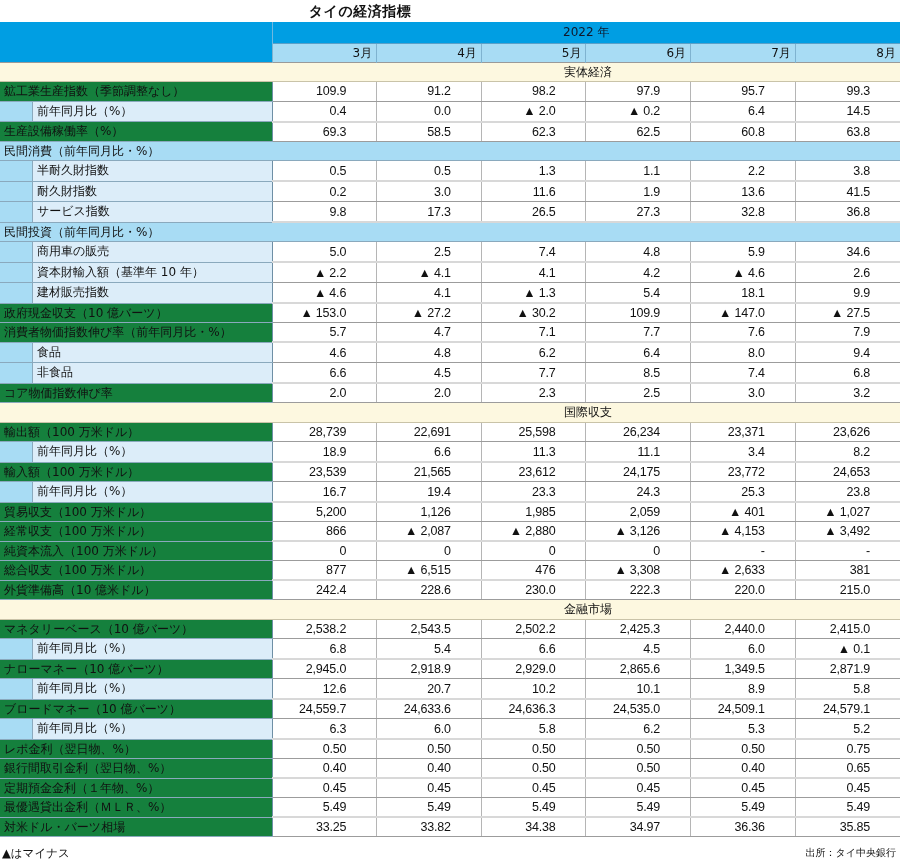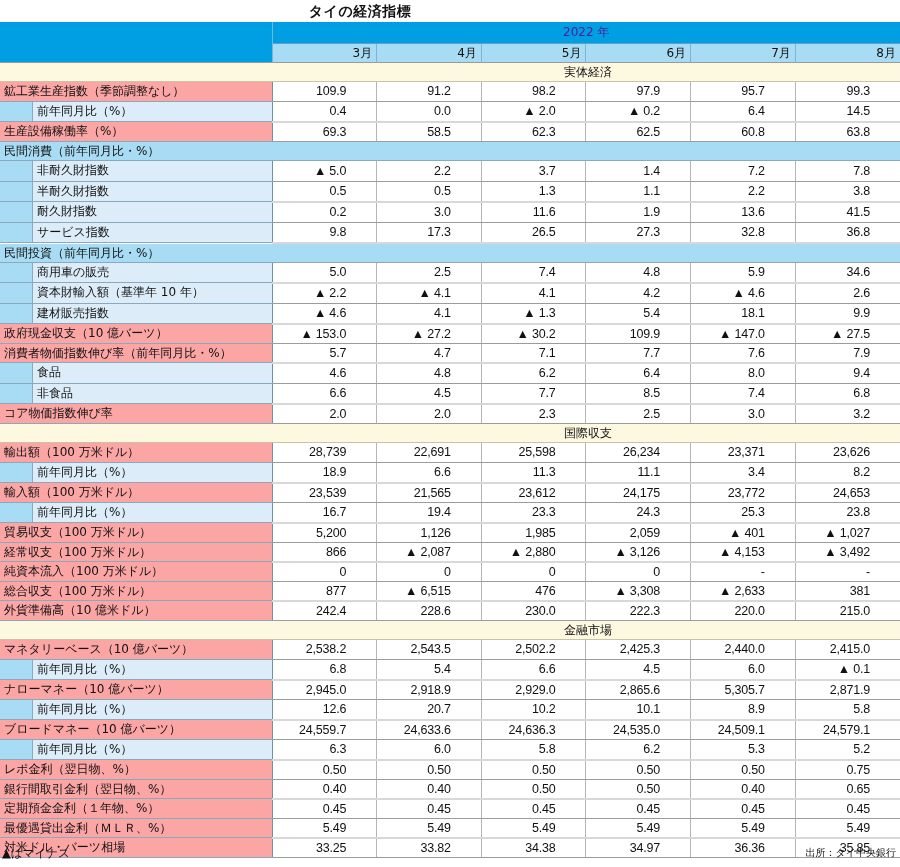--- a/index.html
+++ b/index.html
@@ -3,29 +3,29 @@
 <meta charset="utf-8">
 <style>
   * { box-sizing: border-box; margin: 0; padding: 0; }
   html, body { width: 900px; height: 867px; background: #ffffff; overflow: hidden; }
   body { font-family: "DejaVu Sans", "Liberation Sans", sans-serif; color: #111; position: relative; }
   .title { position: absolute; top: 0; left: 0; width: 720px; height: 22px; text-align: center; font-size: 14px; font-weight: bold; line-height: 22px; letter-spacing: 0.5px; }
   table { position: absolute; top: 22px; left: 0; width: 900px; border-collapse: collapse; table-layout: fixed; font-size: 12px; }
   col.lab { width: 272px; }
   col.m { width: 104.66px; }
   td, th { height: 19.5px; line-height: 18px; padding: 0 4px; white-space: nowrap; overflow: hidden; }
-  .hdr-year th { background: #009ee3; color: #4c1d95; height: 21px; font-weight: normal; text-align: center; }
+  .hdr-year th { background: #009ee3; color: #0f172a; height: 21px; font-weight: normal; text-align: center; }
   .hdr-year th.blank { border-right: 1px solid #6fb8e0; }
   .hdr-month th { background: #009ee3; height: 19px; }
   .hdr-month th.mon { background: #a8dcf4; color: #111; font-weight: normal; text-align: right; border-left: 1px solid #7fb3d0; border-top: 1px solid #5aa0c8; }
   .hdr-month { border-bottom: 1px solid #9a9a9a; }
   .section td { background: #fdf8e0; text-align: center; padding-right: 0; border-bottom: 1px solid #c9c3a8; }
   .section td span { display: inline-block; padding-left: 272px; }
   .group td { background: #a8dcf4; border-bottom: 1px solid #8aa9bd; }
-  .row td.lab { background: #fca5a5; border-bottom: 1px solid #8aa9bd; border-right: 1px solid #6e8fa5; }
+  .row td.lab { background: #15803d; border-bottom: 1px solid #8aa9bd; border-right: 1px solid #6e8fa5; }
   .row td.lab.sub { background: #a8dcf4; padding: 0; }
   .row td.lab.sub .inner { display: block; margin-left: 32px; height: 19.5px; background: #dcedf9; border-left: 1px solid #8aa9bd; padding-left: 4px; }
   .row td.val { background: #ffffff; text-align: right; padding-right: 30px; border-left: 1px solid #b5b5b5; border-bottom: 1px solid #9c9c9c; font-family: "Liberation Sans", sans-serif; font-size: 12.5px; letter-spacing: -0.2px; }
   .row.alt td.val { border-bottom: 2px solid #d8d8d8; }
   .footer-left { position: absolute; left: 2px; top: 846px; font-size: 11.5px; }
   .footer-right { position: absolute; right: 4px; top: 846px; font-size: 10px; }
 </style>
 </head>
 <body>
 
@@ -85,31 +85,20 @@
         <td class="val">69.3</td>
         <td class="val">58.5</td>
         <td class="val">62.3</td>
         <td class="val">62.5</td>
         <td class="val">60.8</td>
         <td class="val">63.8</td>
       </tr>
       <tr class="group">
         <td colspan="7">民間消費（前年同月比・%）</td>
       </tr>
-      <tr class="row">
-        <td class="lab sub">
-          <span class="inner">非耐久財指数</span>
-        </td>
-        <td class="val">▲ 5.0</td>
-        <td class="val">2.2</td>
-        <td class="val">3.7</td>
-        <td class="val">1.4</td>
-        <td class="val">7.2</td>
-        <td class="val">7.8</td>
-      </tr>
       <tr class="row alt">
         <td class="lab sub">
           <span class="inner">半耐久財指数</span>
         </td>
         <td class="val">0.5</td>
         <td class="val">0.5</td>
         <td class="val">1.3</td>
         <td class="val">1.1</td>
         <td class="val">2.2</td>
         <td class="val">3.8</td>
@@ -331,21 +320,21 @@
         <td class="val">4.5</td>
         <td class="val">6.0</td>
         <td class="val">▲ 0.1</td>
       </tr>
       <tr class="row">
         <td class="lab">ナローマネー（10 億バーツ）</td>
         <td class="val">2,945.0</td>
         <td class="val">2,918.9</td>
         <td class="val">2,929.0</td>
         <td class="val">2,865.6</td>
-        <td class="val">5,305.7</td>
+        <td class="val">1,349.5</td>
         <td class="val">2,871.9</td>
       </tr>
       <tr class="row alt">
         <td class="lab sub">
           <span class="inner">前年同月比（%）</span>
         </td>
         <td class="val">12.6</td>
         <td class="val">20.7</td>
         <td class="val">10.2</td>
         <td class="val">10.1</td>

